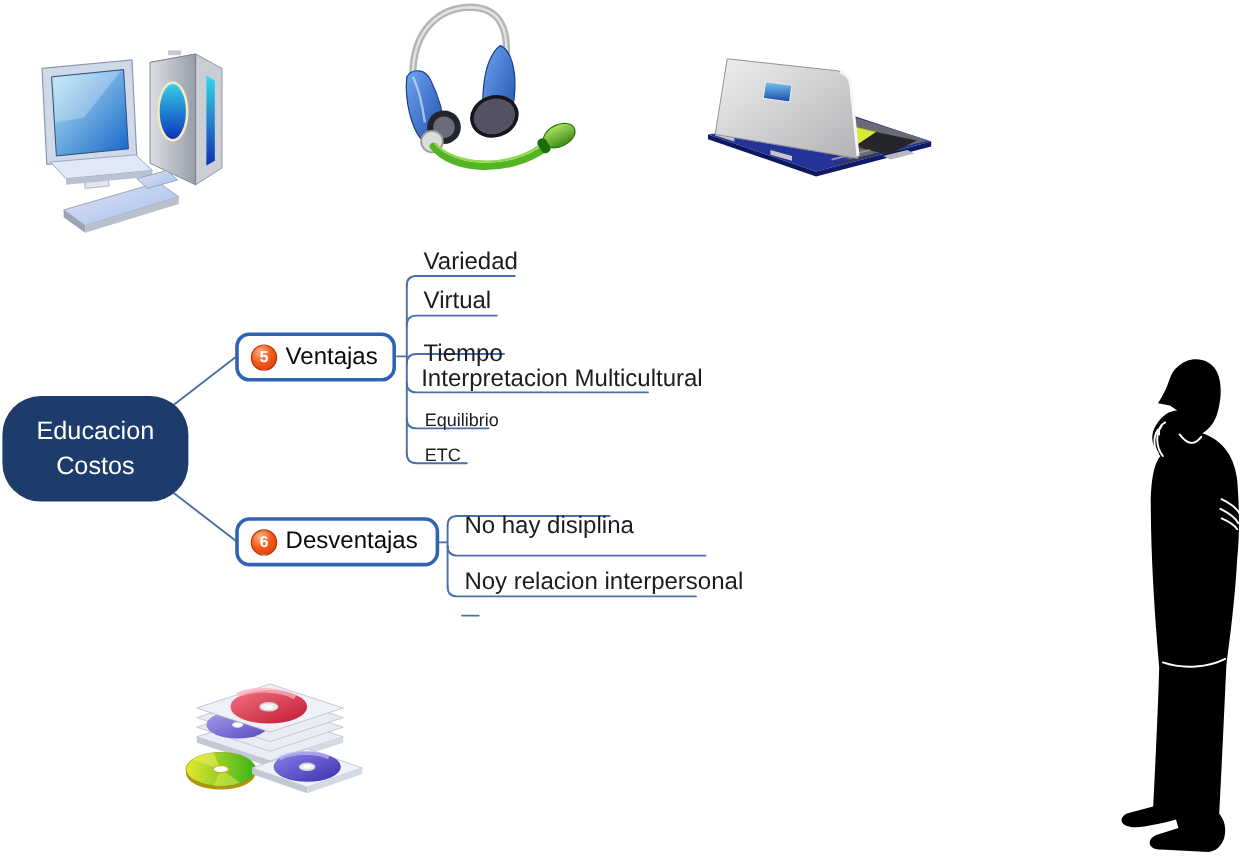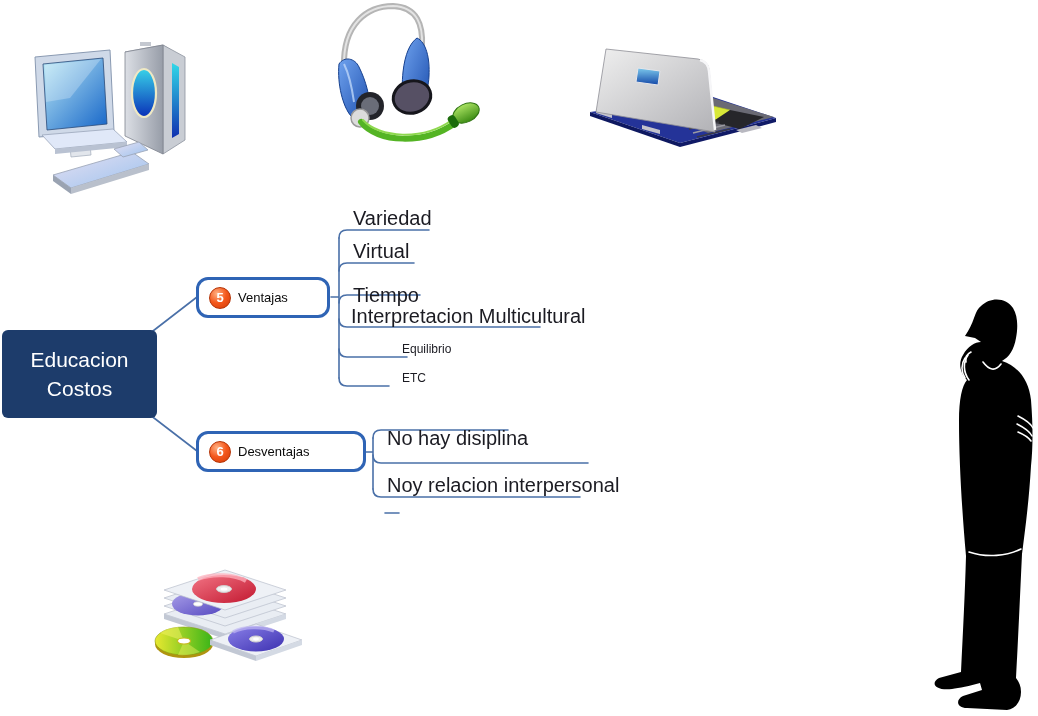--- a/index.html
+++ b/index.html
@@ -4,33 +4,33 @@
 <style>
   html,body{margin:0;padding:0;background:#fff;}
   .canvas{position:relative;width:1038px;height:716px;background:#ffffff;overflow:hidden;
           font-family:"Liberation Sans",sans-serif;}
   svg.clip{position:absolute;}
   
   #wires{position:absolute;left:0;top:0;}
   #wires path{stroke:#4a70a8;stroke-width:1.6;fill:none;stroke-linecap:round;}
   
   .root-node{position:absolute;left:2px;top:330px;width:155px;height:88px;background:#1d3c6b;
-             border-radius:6px;color:#ffffff;display:flex;flex-direction:column;align-items:center;
+             border-radius:32px;color:#ffffff;display:flex;flex-direction:column;align-items:center;
              justify-content:center;font-size:21px;line-height:29px;text-align:center;}
   
   .topic{position:absolute;background:#ffffff;border:3px solid #2f64b5;border-radius:12px;
          display:flex;align-items:center;gap:7px;padding:0 10px;box-sizing:border-box;height:41px;}
-  .topic .lbl{font-size:13px;color:#0a0a0a;white-space:nowrap;}
+  .topic .lbl{font-size:20px;color:#0a0a0a;white-space:nowrap;}
   .badge{width:22px;height:22px;border-radius:50%;flex:0 0 22px;
          background:radial-gradient(circle at 35% 28%, #ffb183 0%, #f4581c 48%, #d43a06 100%);
          border:1px solid #b53305;box-sizing:border-box;color:#fff;font-size:13px;font-weight:bold;
          display:flex;align-items:center;justify-content:center;}
   
   .sub{position:absolute;color:#1b1b22;font-size:20px;white-space:nowrap;}
-  .sub.small{font-size:12px;margin-left:48px;}
+  .sub.small{font-size:15px;}
 </style>
 </head>
 <body>
 
 <div class="canvas">
 
   <svg id="wires" width="1038" height="716">
     <path d="M140 341 L197 297"></path>
     <path d="M141 408 L197 451"></path>
     <path d="M331 297 L339 297 M339 238 L339 378"></path>

